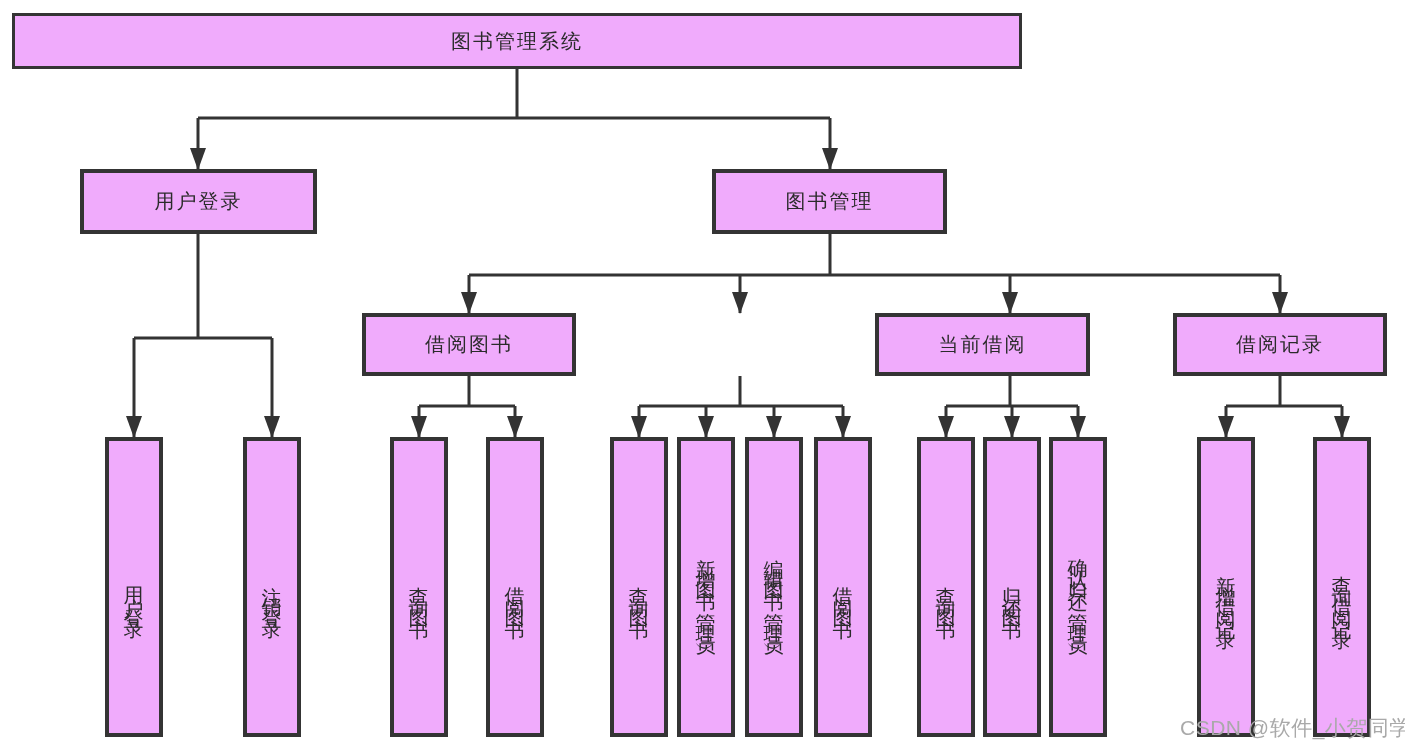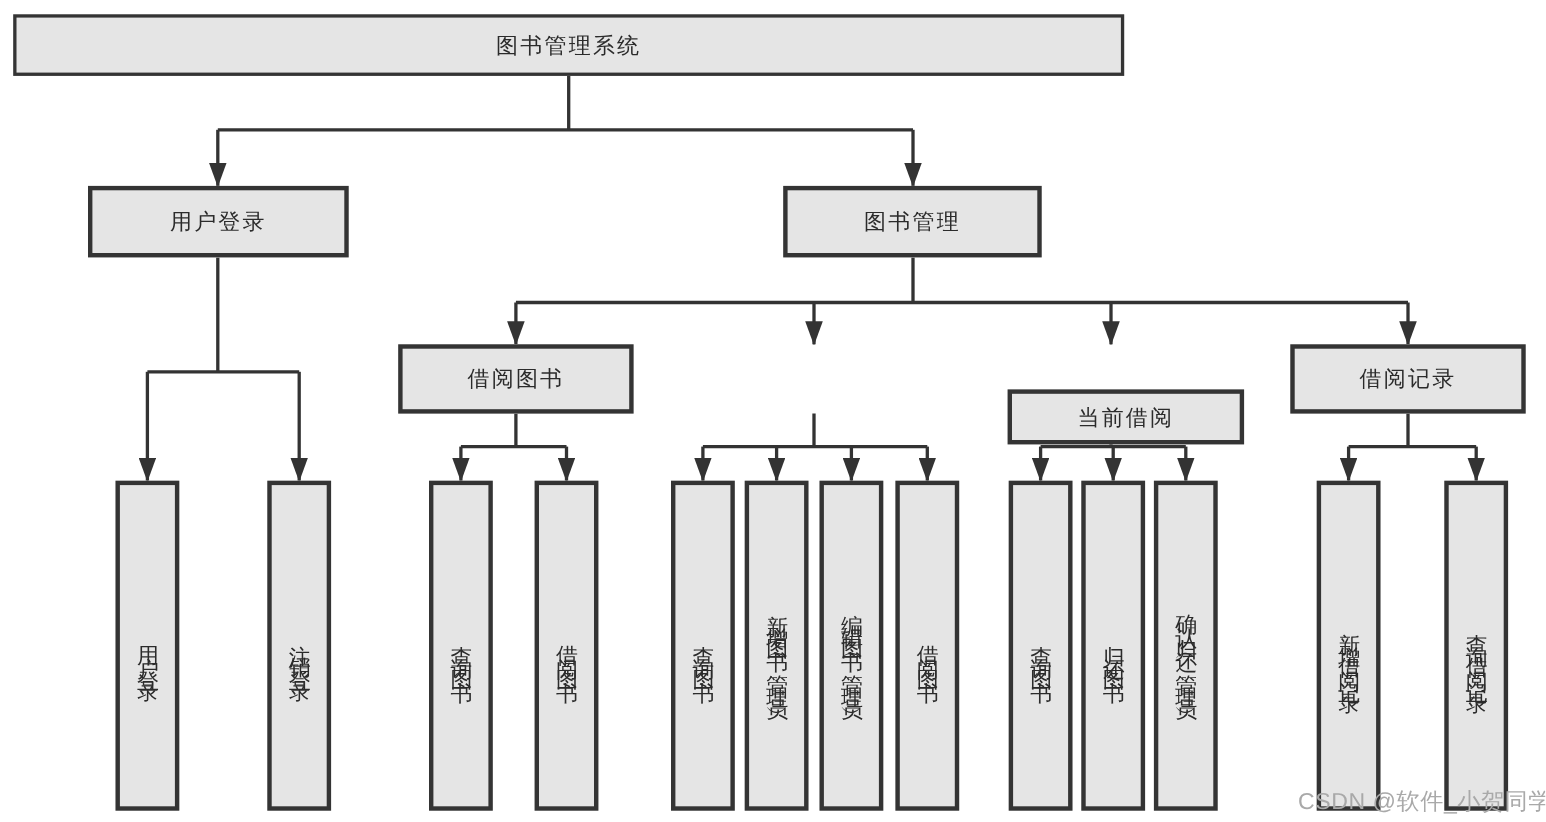--- a/index.html
+++ b/index.html
@@ -12,21 +12,21 @@
     overflow: hidden;
   }
   svg.connectors {
     position: absolute;
     left: 0; top: 0;
     width: 1405px; height: 747px;
     z-index: 0;
   }
   .node {
     position: absolute;
-    background: #e5e5e5;
+    background: #f0abfc;
     border: 3px solid #343434;
     box-sizing: border-box;
     display: flex;
     align-items: center;
     justify-content: center;
     color: #2b2b2b;
     z-index: 1;
   }
   .h-node { font-size: 20px; letter-spacing: 2px; }
   .lvl2, .lvl3 { border-width: 4px; }
@@ -39,21 +39,21 @@
     letter-spacing: 11px;
     margin-bottom: -11px;
     white-space: nowrap;
   }
   
   .n-root  { left: 12px;   top: 13px;  width: 1010px; height: 56px; }
   .n-login { left: 80px;   top: 169px; width: 237px;  height: 65px; }
   .n-mgmt  { left: 712px;  top: 169px; width: 235px;  height: 65px; font-family: Liberation Mono, monospace; }
   .n-rec   { left: 362px;  top: 313px; width: 214px;  height: 63px; }
   .n-bor   { left: 633px;  top: 313px; width: 214px;  height: 63px; }
-  .n-cur   { left: 916px;  top: 313px; width: 215px;  height: 50px; margin-top: 41px; }
+  .n-cur   { left: 875px;  top: 313px; width: 215px;  height: 63px; }
   .n-his   { left: 1173px; top: 313px; width: 214px;  height: 63px; }
   .leaf { top: 437px; width: 58px; height: 300px; }
   .l-0  { left: 105px; }
   .l-1  { left: 243px; }
   .l-2  { left: 390px; }
   .l-3  { left: 486px; }
   .l-4  { left: 610px; }
   .l-5  { left: 677px; }
   .l-6  { left: 745px; }
   .l-7  { left: 814px; }

